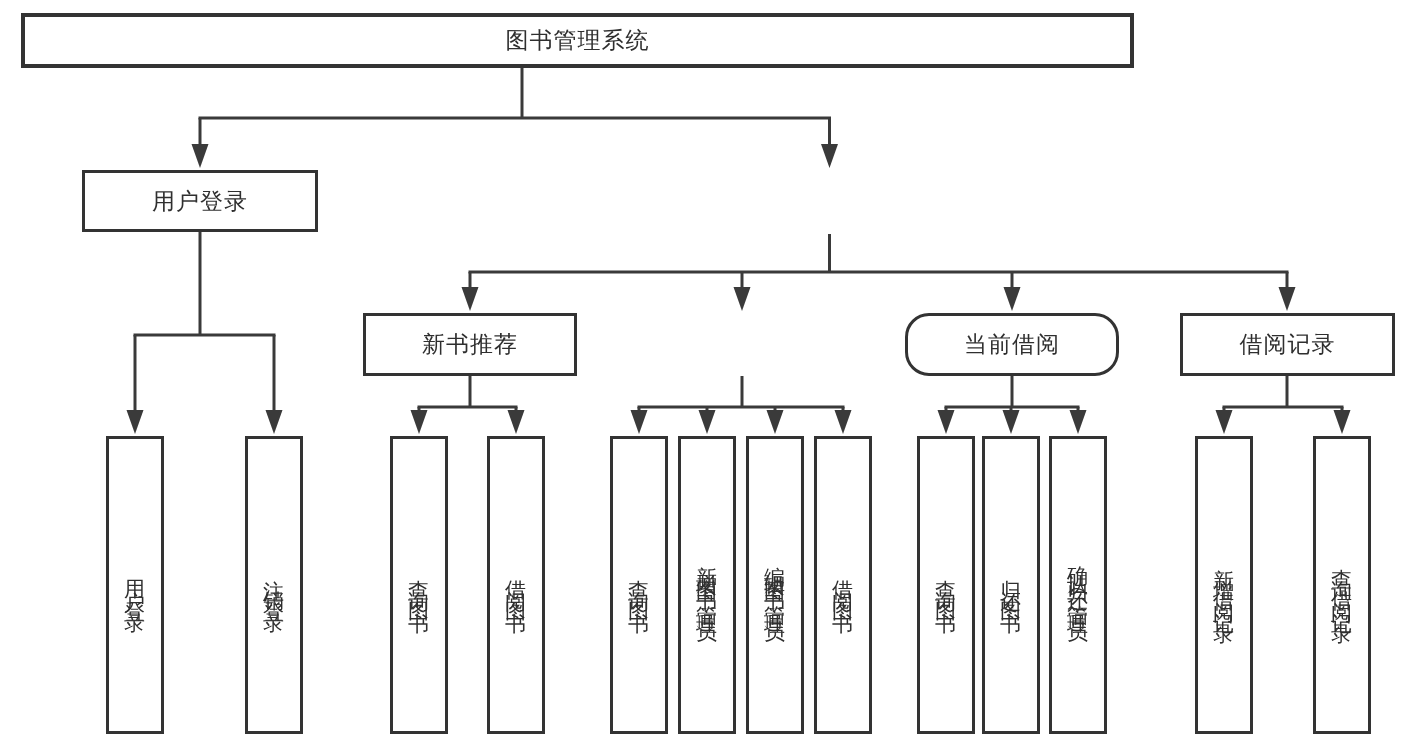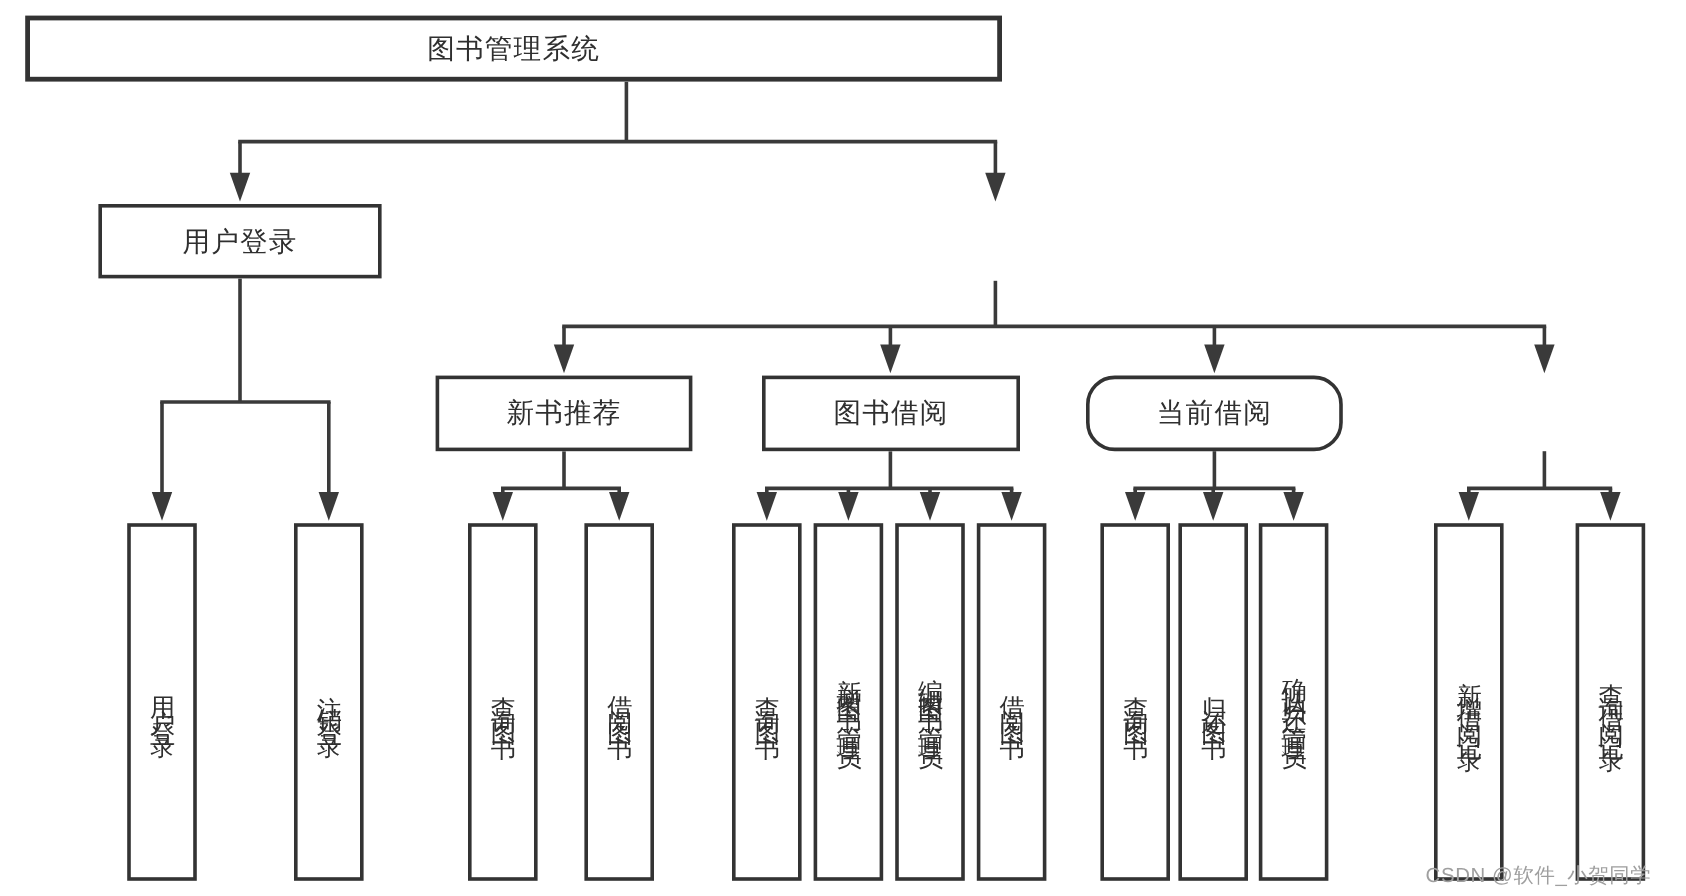--- a/index.html
+++ b/index.html
@@ -27,21 +27,21 @@
     writing-mode:vertical-rl;
     text-orientation:mixed;
     font-size:21px;
     letter-spacing:11px;
     line-height:1;
     color:#2f2f2f;
     white-space:nowrap;
   }
   .vbox span.tight{letter-spacing:8px;}
   
-  #n-root   {left:21px;  top:13px;  width:814px;height:55px;}
+  #n-root   {left:21px;  top:13px;  width:1113px;height:55px;}
   #n-login  {left:82px;  top:170px; width:236px; height:62px;}
   #n-mgmt   {left:712px; top:169px; width:235px; height:65px;}
   #n-rec    {left:363px; top:313px; width:214px; height:63px;align-items:center;}
   #n-borrow {left:635px; top:313px; width:215px; height:63px;}
   #n-current{left:905px; top:313px; width:214px; height:63px;border-radius:24px;}
   #n-records{left:1180px;top:313px; width:215px; height:63px;}
   .leaf{top:436px;width:58px;height:298px;}
   #l1 {left:106px;} #l2 {left:245px;}
   #l3 {left:390px;} #l4 {left:487px;}
   #l5 {left:610px;} #l6 {left:678px;} #l7 {left:746px;} #l8 {left:814px;}
@@ -141,26 +141,26 @@
     <span>图书管理系统</span>
   </div>
 
   <div class="node hbox" id="n-login">
     <span>用户登录</span>
   </div>
 
   <div class="node hbox" id="n-rec">
     <span>新书推荐</span>
   </div>
-  <div class="node hbox" id="n-borrow">
-    <span>图书借阅</span>
-  </div>
   <div class="node hbox" id="n-current">
     <span>当前借阅</span>
   </div>
+  <div class="node hbox" id="n-records">
+    <span>借阅记录</span>
+  </div>
 
   <div class="node vbox leaf" id="l1">
     <span>用户登录</span>
   </div>
   <div class="node vbox leaf" id="l2">
     <span>注销登录</span>
   </div>
   <div class="node vbox leaf" id="l3">
     <span>查询图书</span>
   </div>
@@ -188,15 +188,14 @@
   <div class="node vbox leaf" id="l11">
     <span class="tight">确认归还（管理员）</span>
   </div>
   <div class="node vbox leaf" id="l12">
     <span>新增借阅记录</span>
   </div>
   <div class="node vbox leaf" id="l13">
     <span>查询借阅记录</span>
   </div>
 
-  <div class="watermark">CSDN @软件_小贺同学</div>
 
 </div>
 
 </body></html>

